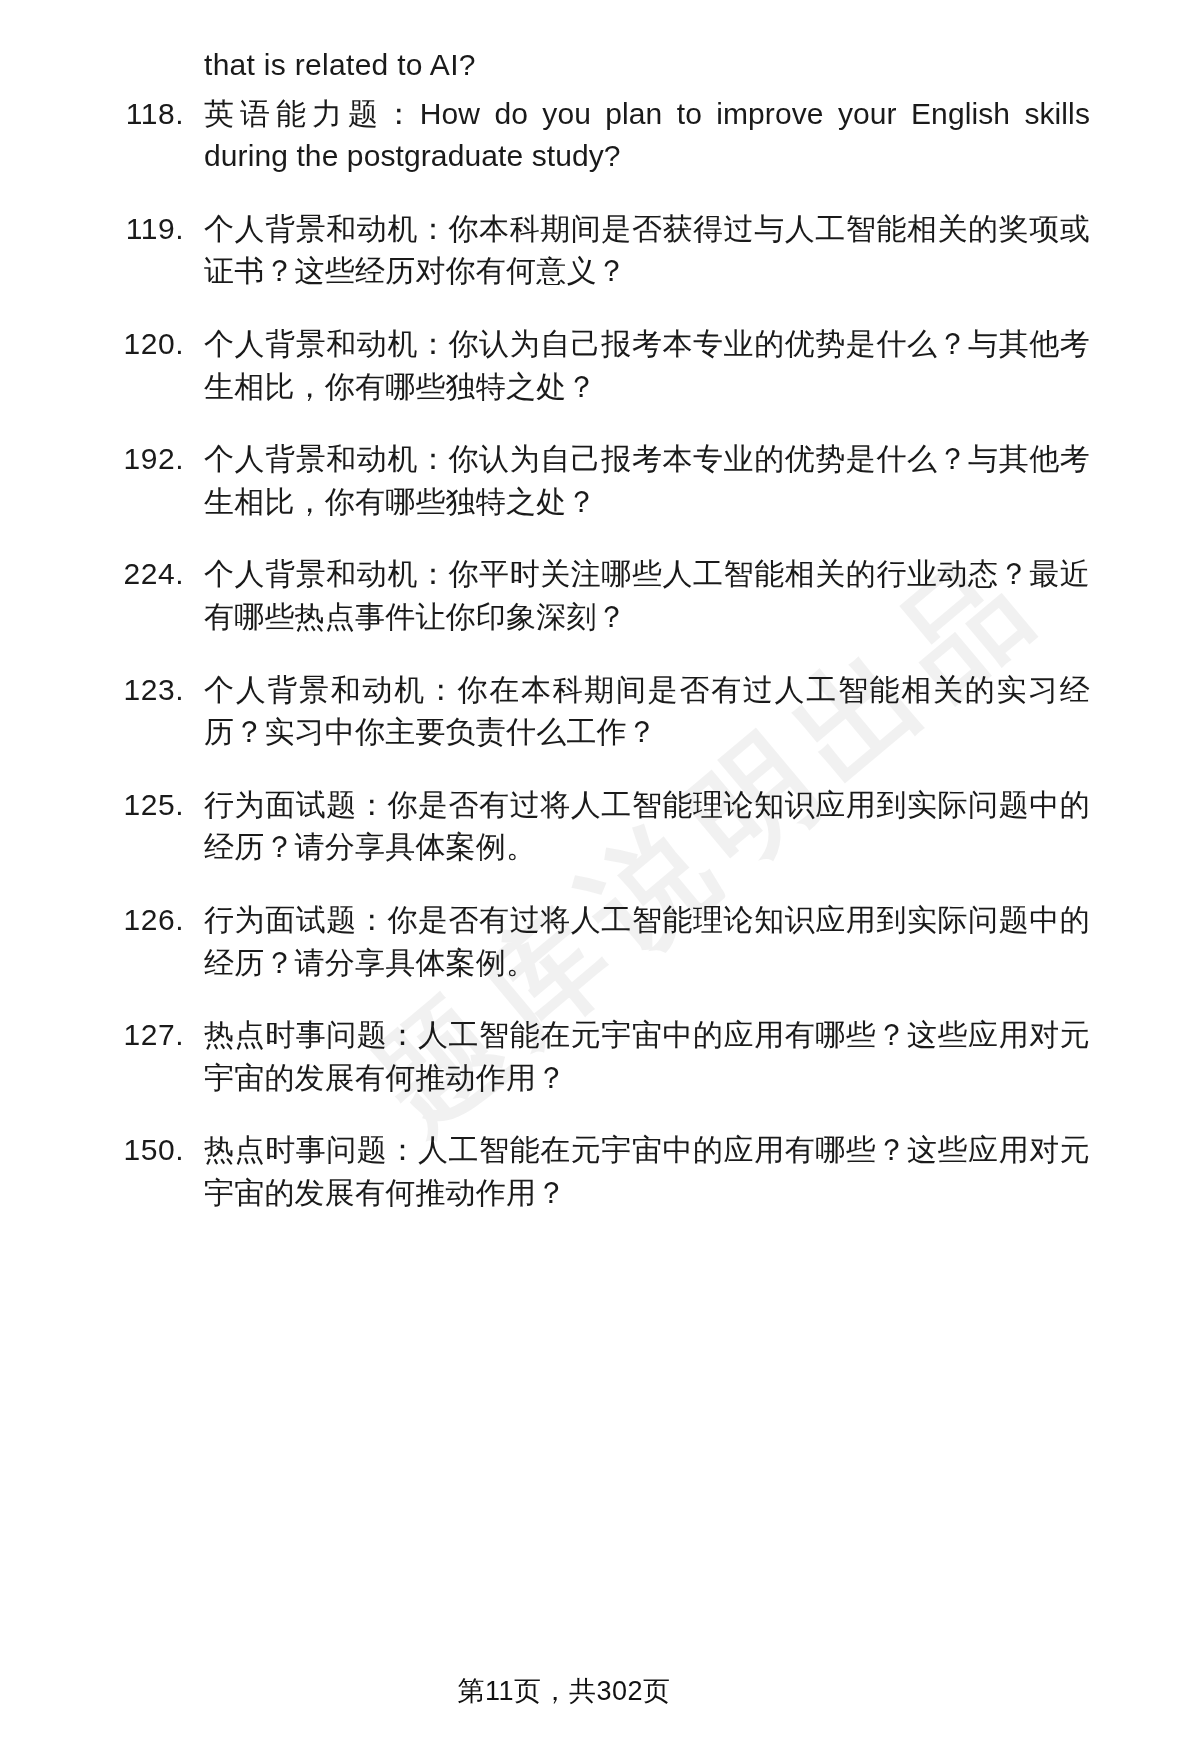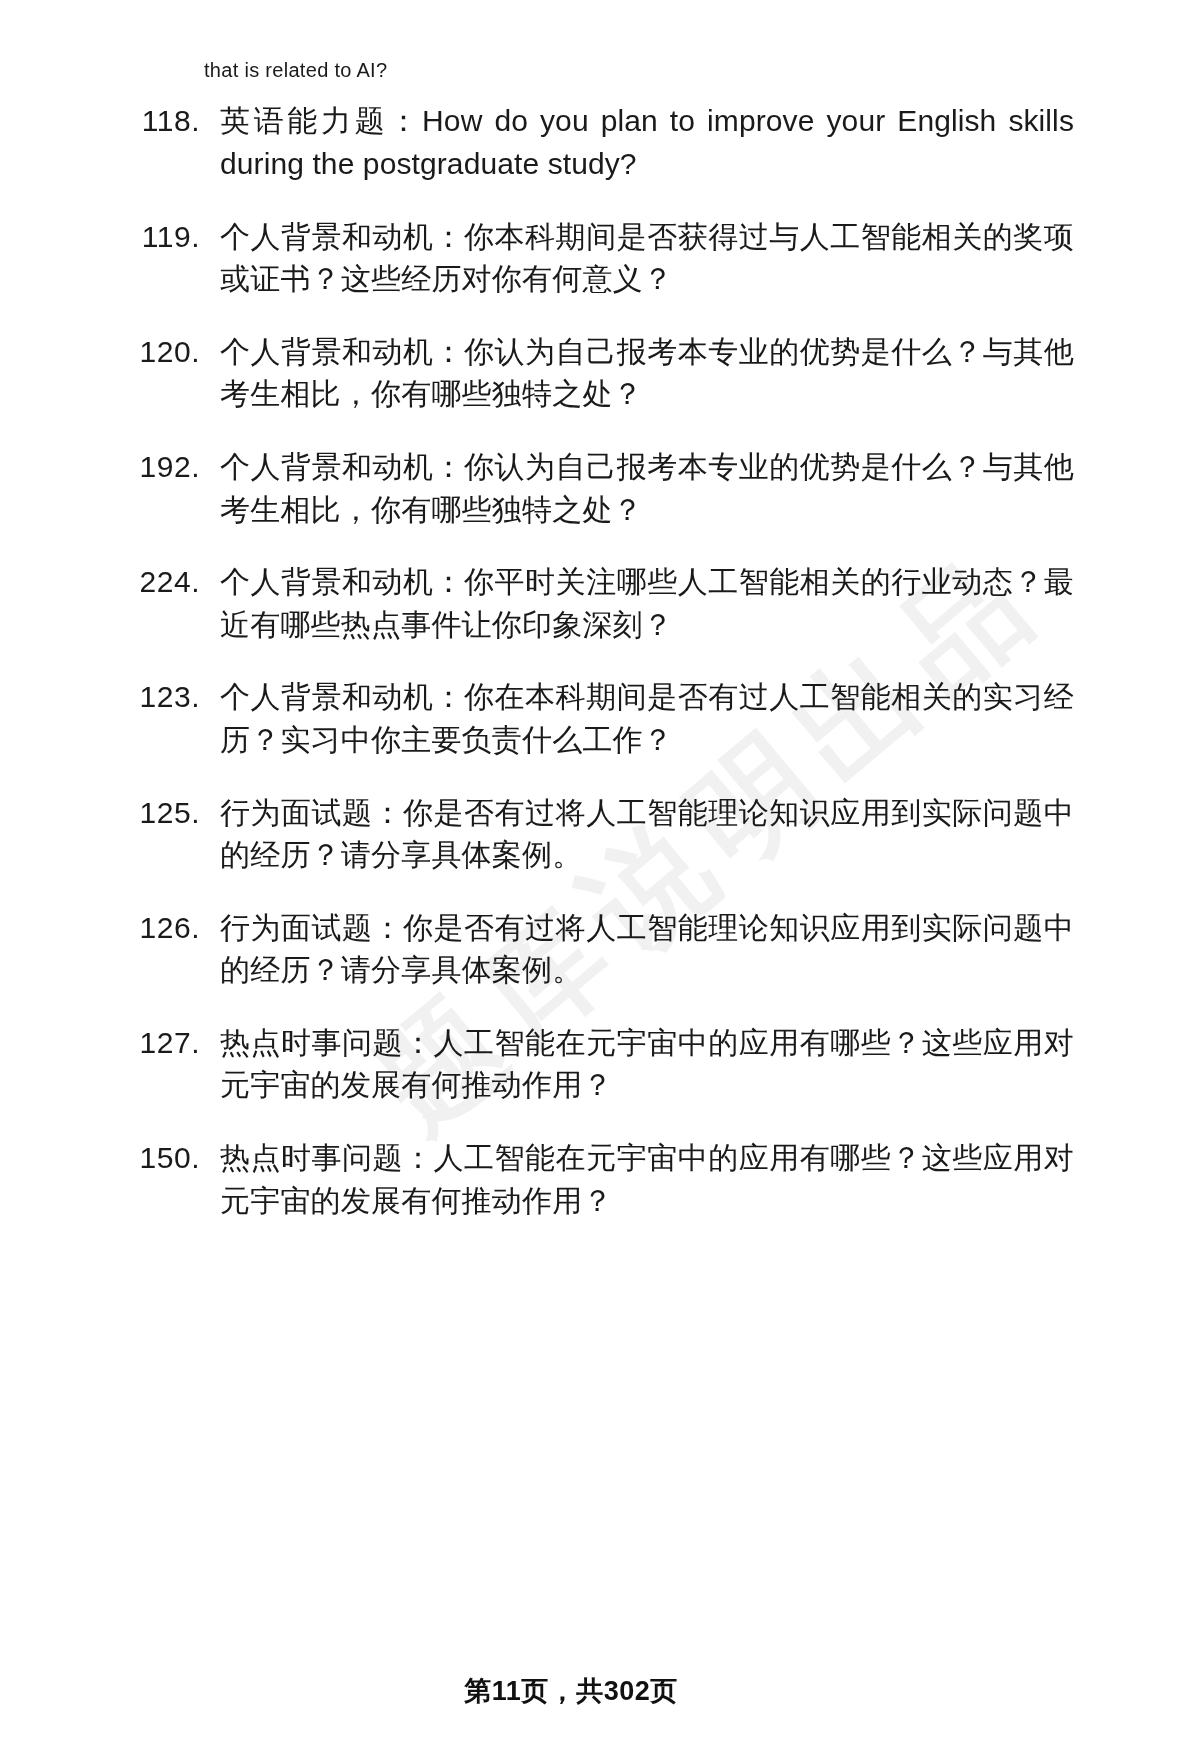--- a/index.html
+++ b/index.html
@@ -43,29 +43,29 @@
     color: rgba(0,0,0,0.055);
     white-space: nowrap;
     font-family: "DejaVu Sans", sans-serif;
     font-weight: 600;
   }
   .content {
     position: relative;
     z-index: 1;
   }
   .continued-line {
-    font-size: 20px;
+    font-size: 30px;
     line-height: 1.42;
-    margin: 16px 0 6px 0;
+    margin: 4px 0 6px 0;
     padding-left: 94px;
     letter-spacing: 0.3px;
   }
   ol.qlist {
     list-style: none;
-    margin: 16px;
+    margin: 0;
     padding: 0;
   }
   ol.qlist li {
     display: flex;
     align-items: flex-start;
     margin: 0 0 30px 0;
   }
   .qnum {
     width: 94px;
     flex: 0 0 94px;
@@ -82,26 +82,26 @@
     line-height: 1.42;
     letter-spacing: 0.2px;
     text-align: justify;
     text-justify: inter-character;
   }
   .qtext.latin {
     letter-spacing: 0.1px;
   }
   .footer {
     position: absolute;
-    left: 7px;
+    left: 0;
     bottom: 46px;
     width: 1128px;
     text-align: center;
     font-size: 27px;
-    font-weight: bold;
+    font-weight: normal;
     letter-spacing: 0.5px;
     color: #111;
     z-index: 1;
   }
 </style>
 </head>
 <body>
 
 <div class="page">
 

